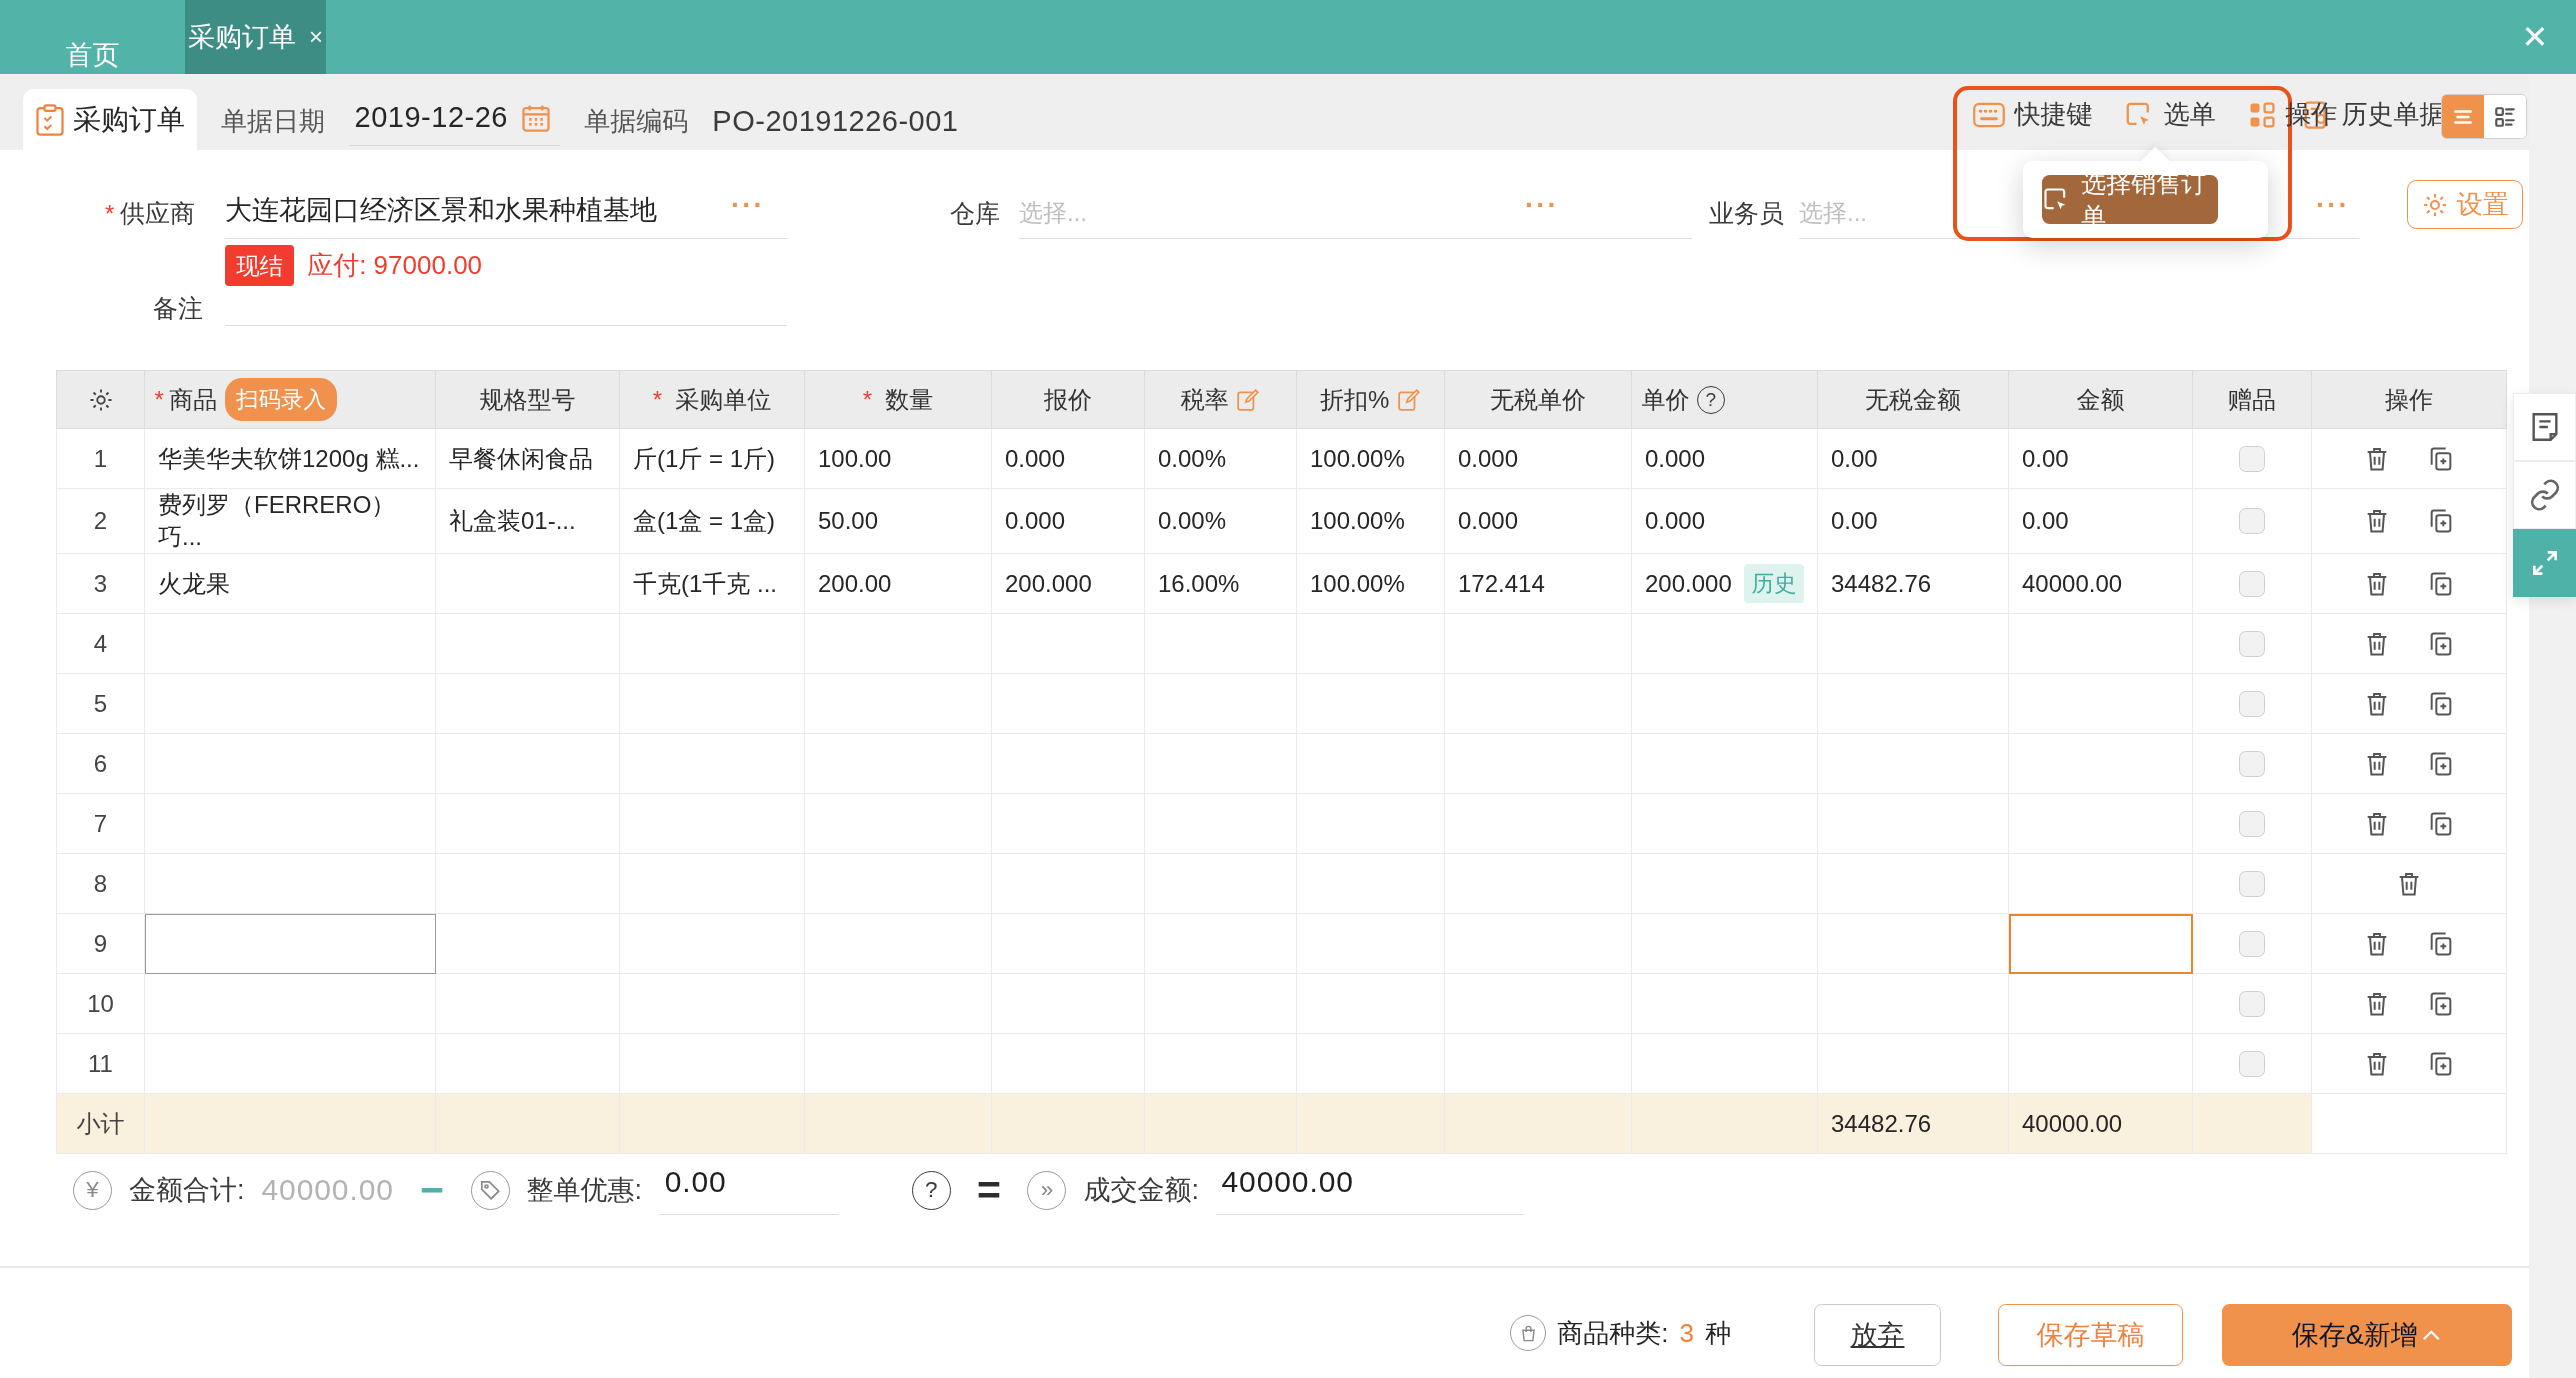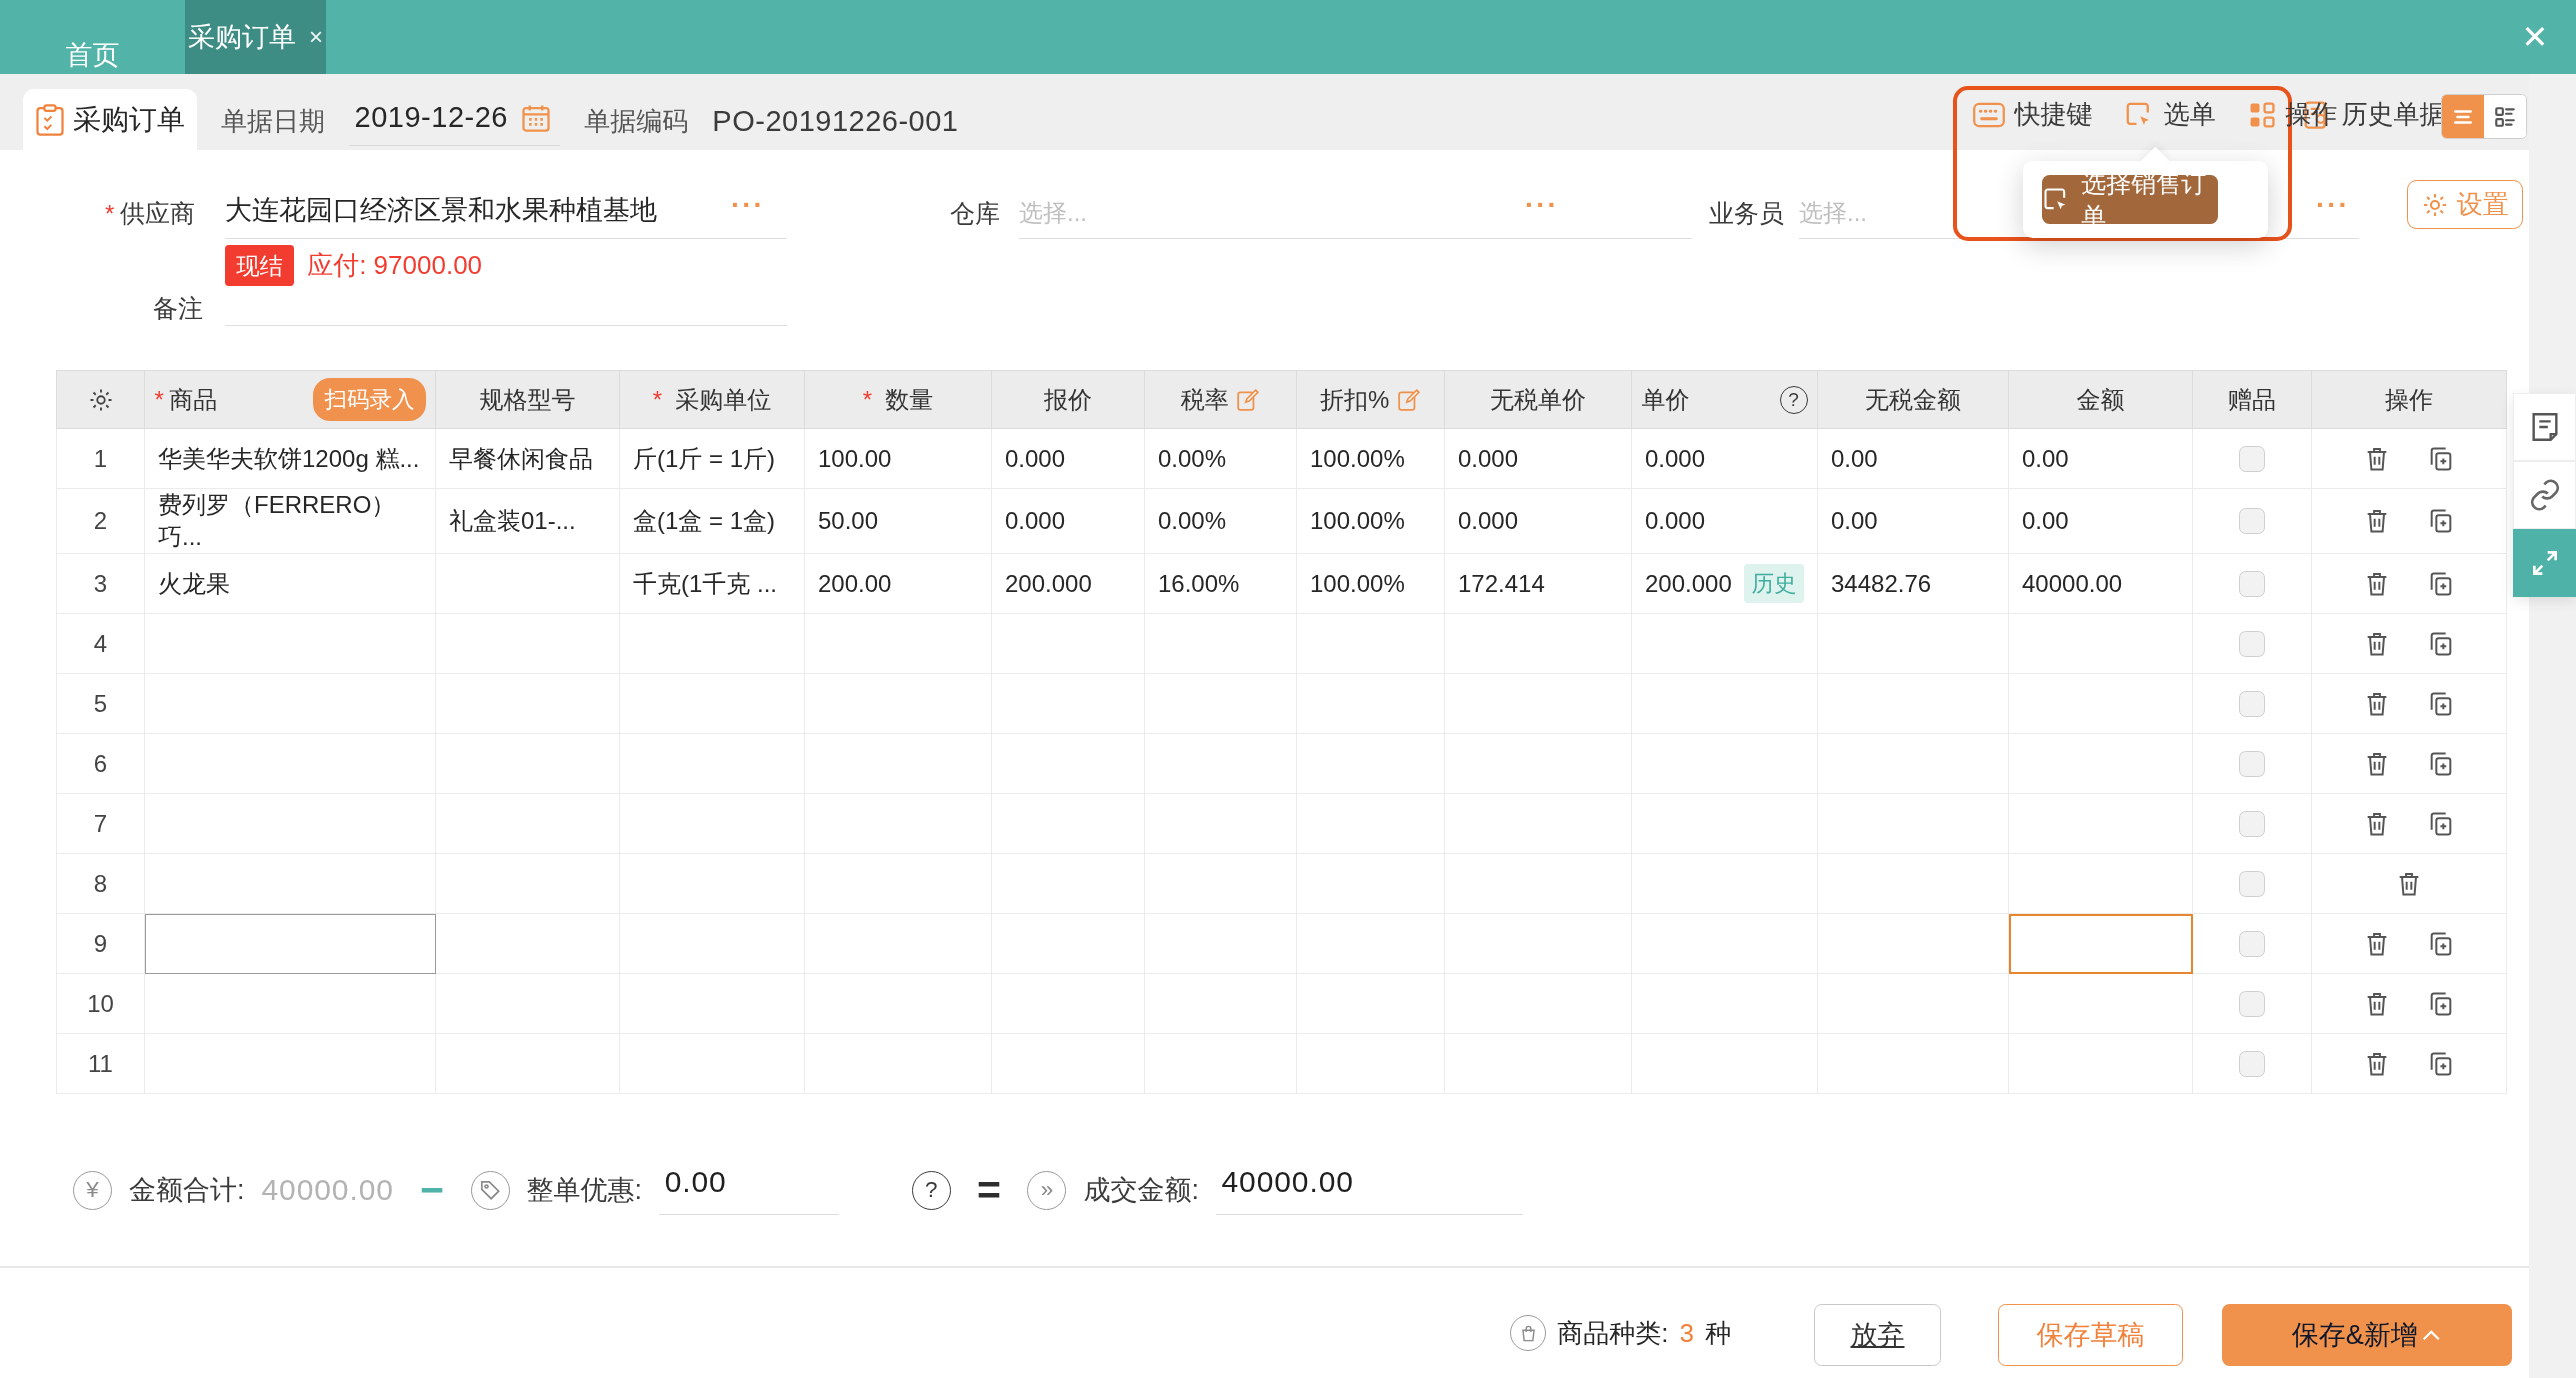--- a/index.html
+++ b/index.html
@@ -48,21 +48,21 @@
   .uline { position:absolute; border-bottom:1.9px solid #dedede; }
   .pay-row { position:absolute; left:225px; top:245px; display:flex; align-items:center; gap:13px; }
   .pay-badge { background:#f23c30; color:#fff; font-size:23.4px; padding:4.7px 11.2px; border-radius:3.7px; }
   .pay-text { color:#f23c30; font-size:26px; }
   
   table.grid { position:absolute; left:56px; top:370px; width:2450px; border-collapse:collapse; table-layout:fixed; }
   .grid th { background:#ececec; height:58px; font-size:24px; font-weight:500; color:#333; border:0.9px solid #dcdcdc; }
   .grid td { height:60px; font-size:24px; color:#262626; border:0.9px solid #ebebeb; background:#fff; padding:0 13px; }
   .grid td.c-no { text-align:center; color:#444; padding:0; }
   .hcell { display:flex; align-items:center; justify-content:center; gap:7.5px; }
-  .hcell.between { justify-content:space-between; padding:0 9.4px; }
+  .hcell.between { justify-content:flex-start; padding:0 9.4px; }
   .scan-badge { background:#f0924e; color:#fff; font-size:22.5px; padding:5.6px 11.2px; border-radius:17px; white-space:nowrap; }
   .cell-flex { display:flex; align-items:center; justify-content:space-between; }
   .hist-badge { background:#def2ee; color:#3fae9e; font-size:22.5px; padding:3.7px 7.5px; border-radius:3.7px; }
   .checkbox { width:26px; height:26px; border:1.9px solid #cfcfcf; border-radius:6.6px; background:#f2f2f2; margin:0 auto; cursor:pointer; }
   .ops { display:flex; align-items:center; justify-content:center; gap:36px; }
   .icon-btn { width:28px; height:28px; cursor:pointer; display:inline-flex; }
   tr.subtotal td { background:#faf0de; font-weight:500; }
   tr.subtotal td.ops-cell { background:#fff; }
   td.sel-gray { outline:1.9px solid #9a9a9a; outline-offset:-1.9px; }
   td.sel-orange { outline:2.8px solid #e8862f; outline-offset:-2.8px; }
@@ -703,20 +703,36 @@
               <svg viewBox="0 0 24 24" fill="none" stroke="#555" stroke-width="1.7">
                 <path d="M16 3H6a2 2 0 0 0-2 2v12"></path>
                 <rect x="8" y="7" width="12" height="14" rx="2"></rect>
                 <path d="M14 11.5v5M11.5 14h5"></path>
               </svg>
             </span>
     </div>
         </td>
   </tr>
 
+  <tr class="subtotal">
+    <td class="c-no">小计</td>
+    <td></td>
+        <td></td>
+        <td></td>
+        <td></td>
+        <td></td>
+        <td></td>
+        <td></td>
+        <td></td>
+        <td></td>
+    <td>34482.76</td>
+    <td>40000.00</td>
+    <td></td>
+    <td class="ops-cell"></td>
+  </tr>
   </tbody>
 </table>
 
 <div class="totals">
   <span class="circ">¥</span>
   <span class="tot-label">金额合计:</span>
   <span class="tot-gray">40000.00</span>
   <span class="minus-glyph">−</span>
   <span class="circ">
     <svg width="22.5" height="22.5" viewBox="0 0 24 24" fill="none" stroke="#8a8a8a" stroke-width="1.8">

